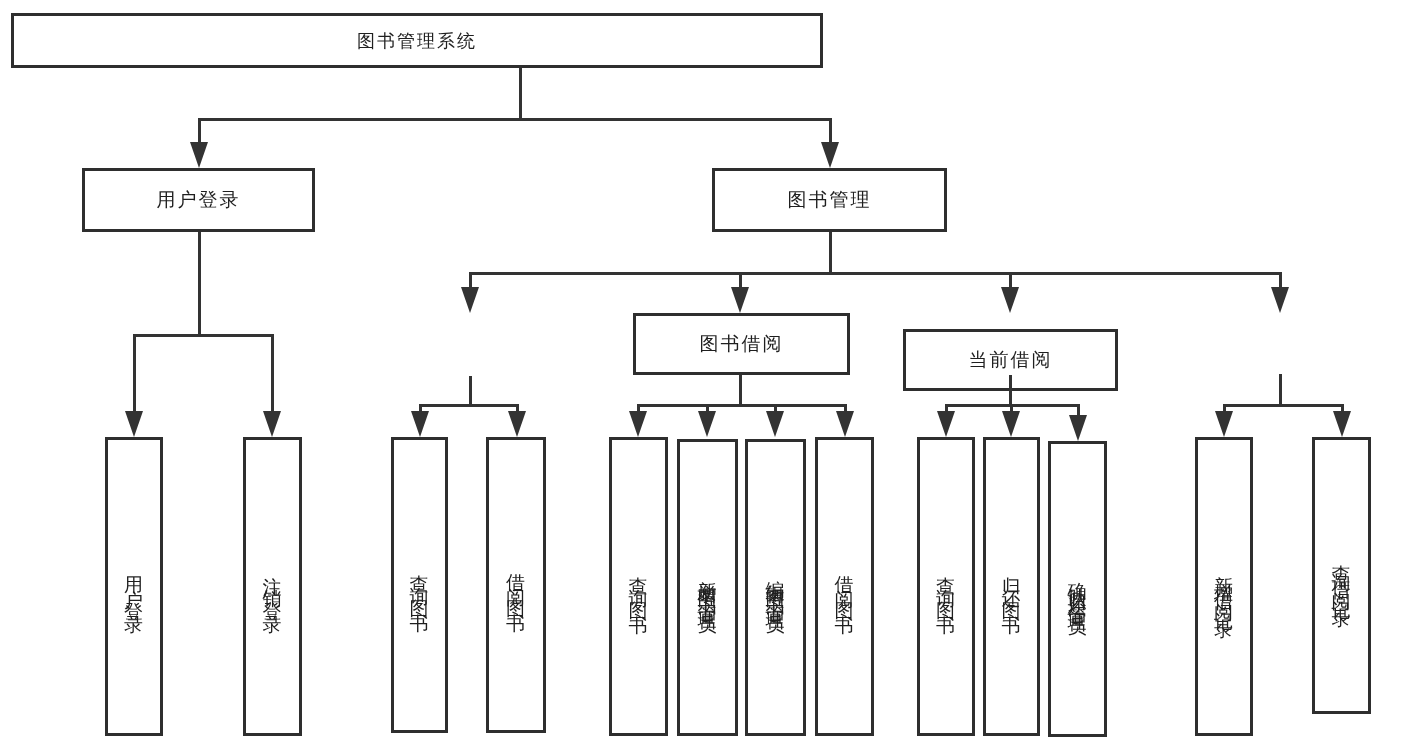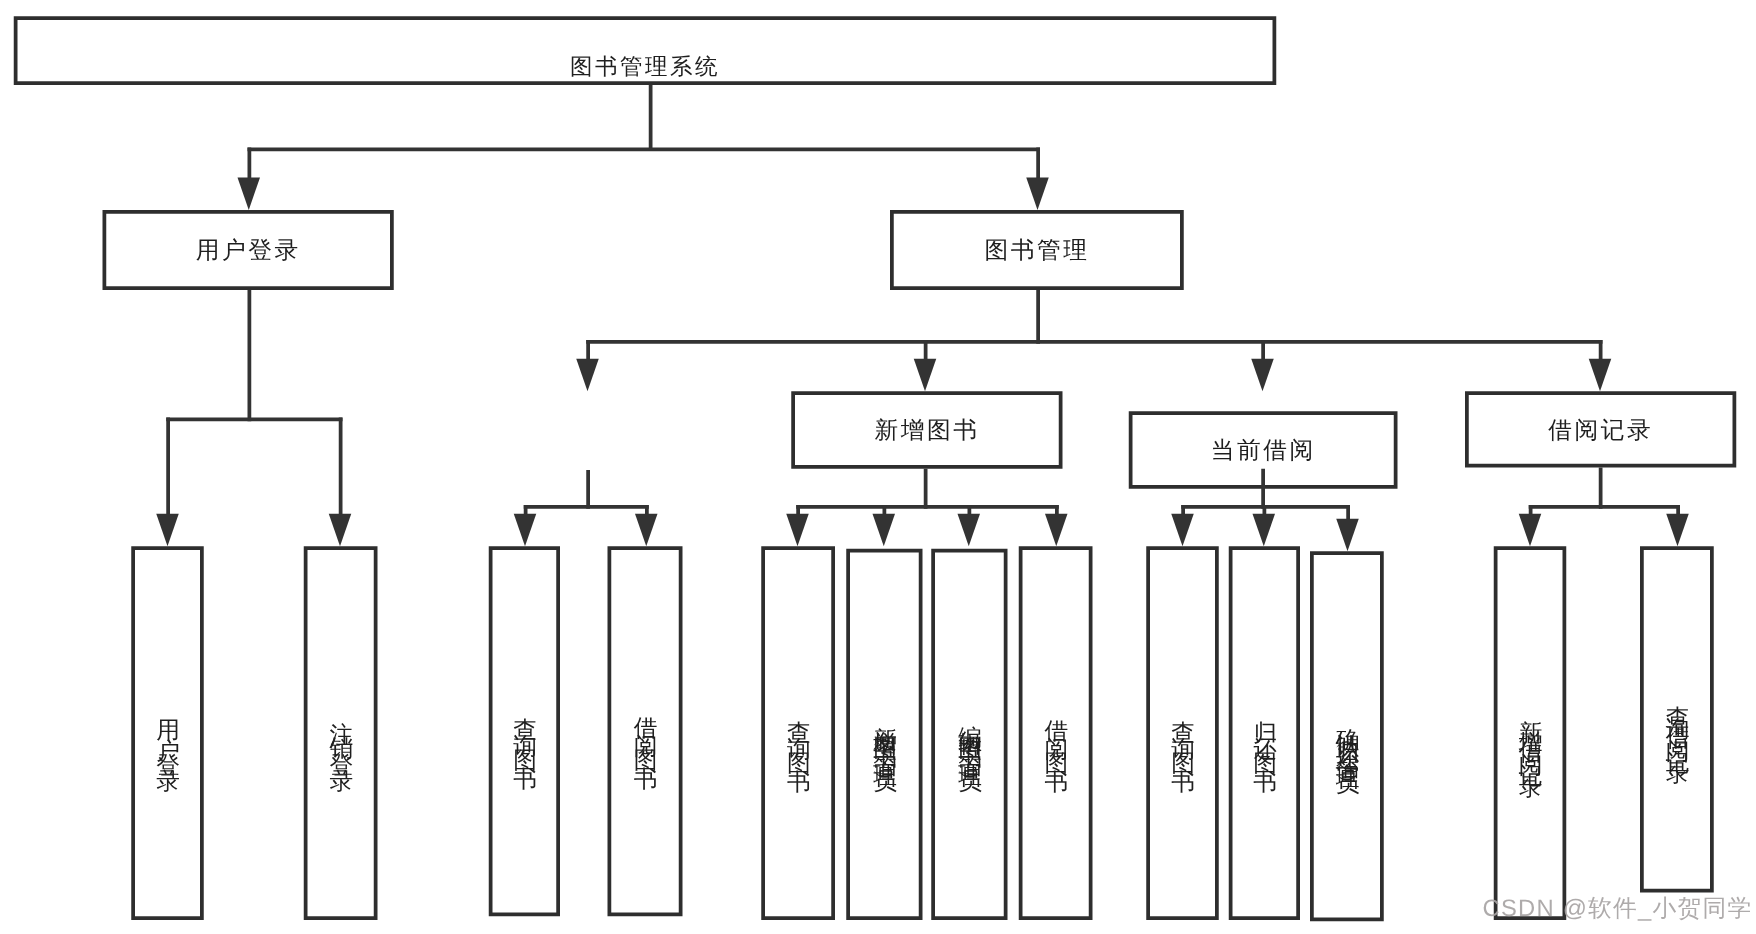--- a/index.html
+++ b/index.html
@@ -44,21 +44,21 @@
   .watermark{
     position:absolute;left:1186px;top:714px;
     font-size:19px;color:#a8a4a4;letter-spacing:1px;opacity:.92;white-space:nowrap;
   }
 </style>
 </head>
 <body>
 
 <div class="stage">
 
-  <div class="node root" style="left:11px;top:13px;width:1010px;height:55px;align-items:flex-end;">
+  <div class="node root" style="left:11px;top:13px;width:812px;height:55px;">
     <span class="hlabel">图书管理系统</span>
   </div>
 
   <div class="vline" style="left:519px;top:68px;height:52px;"></div>
   <div class="hline" style="left:198px;top:118px;width:634px;"></div>
   <div class="vline" style="left:198px;top:118px;height:30px;"></div>
   <div class="tri" style="left:190px;top:142px;"></div>
   <div class="vline" style="left:829px;top:118px;height:30px;"></div>
   <div class="tri" style="left:821px;top:142px;"></div>
 
@@ -81,27 +81,24 @@
   <div class="vline" style="left:469px;top:272px;height:20px;"></div>
   <div class="tri" style="left:461px;top:287px;"></div>
   <div class="vline" style="left:739px;top:272px;height:20px;"></div>
   <div class="tri" style="left:731px;top:287px;"></div>
   <div class="vline" style="left:1009px;top:272px;height:20px;"></div>
   <div class="tri" style="left:1001px;top:287px;"></div>
   <div class="vline" style="left:1279px;top:272px;height:20px;"></div>
   <div class="tri" style="left:1271px;top:287px;"></div>
 
   <div class="node" style="left:633px;top:313px;width:217px;height:62px;">
-    <span class="hlabel">新增图书</span>
+    <span class="hlabel">图书借阅</span>
   </div>
   <div class="node" style="left:903px;top:313px;width:215px;height:62px;margin-top:16px;">
     <span class="hlabel">当前借阅</span>
-  </div>
-  <div class="node" style="left:1172px;top:313px;width:217px;height:61px;">
-    <span class="hlabel">借阅记录</span>
   </div>
 
   <div class="vline" style="left:469px;top:376px;height:31px;"></div>
   <div class="hline" style="left:419px;top:404px;width:100px;"></div>
   <div class="vline" style="left:419px;top:404px;height:14px;"></div>
   <div class="tri" style="left:411px;top:411px;"></div>
   <div class="vline" style="left:516px;top:404px;height:14px;"></div>
   <div class="tri" style="left:508px;top:411px;"></div>
 
   <div class="vline" style="left:739px;top:375px;height:32px;"></div>
@@ -168,15 +165,14 @@
     <span class="vlabel">确认归还（管理员）</span>
   </div>
 
   <div class="leaf ls-mid" style="left:1195px;top:437px;width:58px;height:299px;">
     <span class="vlabel">新增借阅记录</span>
   </div>
   <div class="leaf ls-mid" style="left:1312px;top:437px;width:59px;height:277px;">
     <span class="vlabel">查询借阅记录</span>
   </div>
 
-  <div class="watermark">CSDN @软件_小贺同学</div>
 
 </div>
 
 </body></html>

